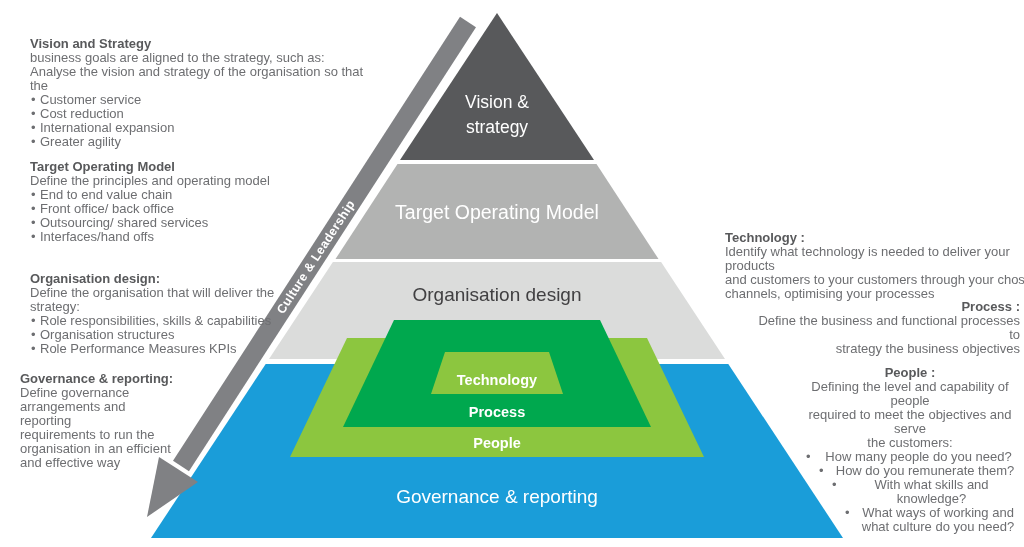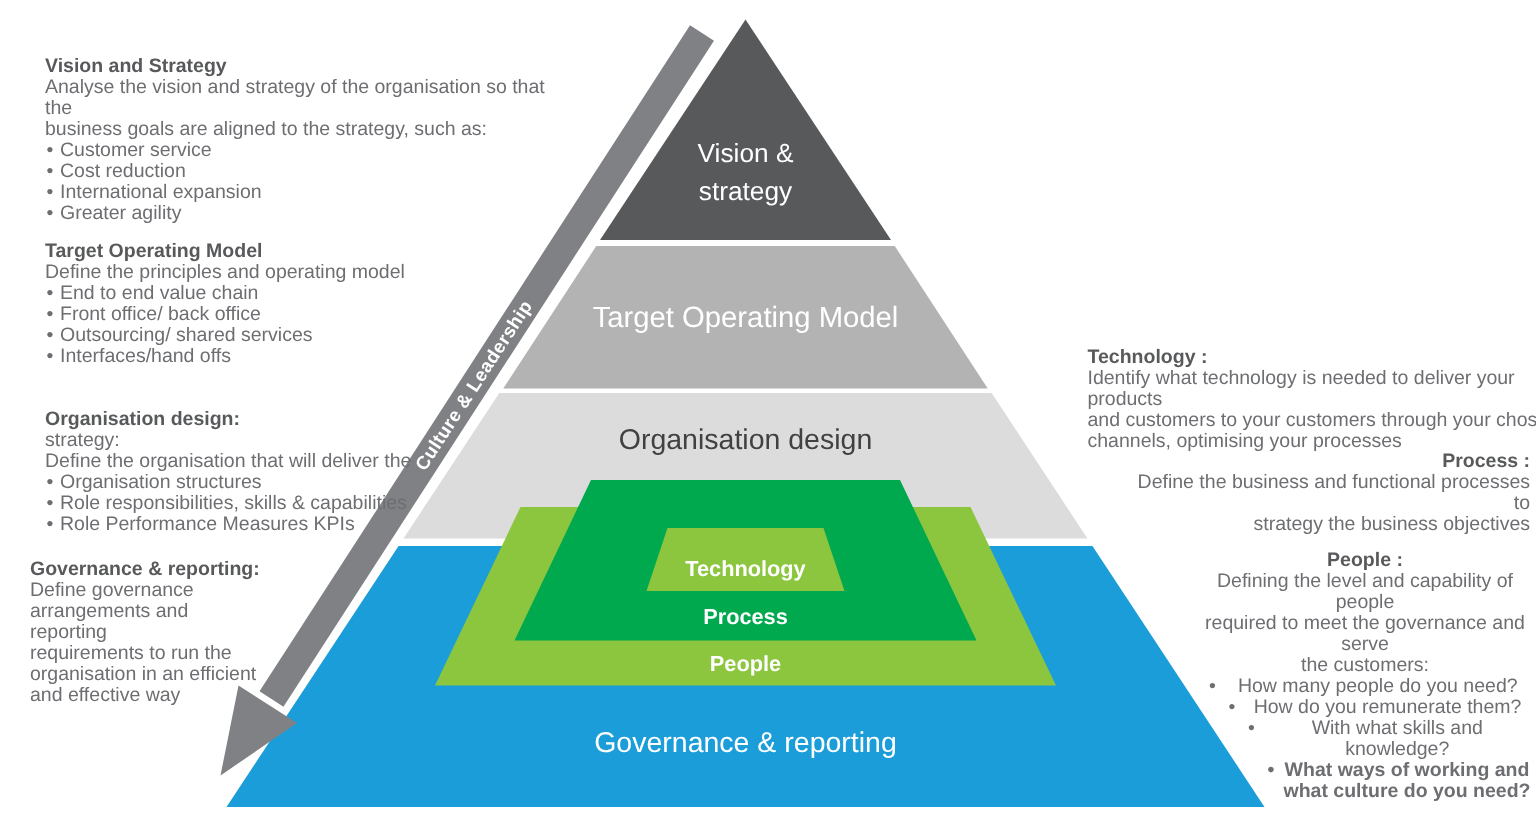--- a/index.html
+++ b/index.html
@@ -16,21 +16,21 @@
   .lbl-nested{fill:#ffffff;font-size:14.5px;font-weight:bold;}
   .lbl-arrow{fill:#ffffff;font-size:12.5px;font-weight:bold;letter-spacing:.3px;}
   .note{position:absolute;color:#6d6e71;font-size:13px;line-height:14px;}
   .note-title{font-weight:bold;color:#58595b;}
   .note ul{margin:0;padding:0;list-style:none;}
   .note li{position:relative;padding-left:10px;}
   .note li::before{content:"\2022";position:absolute;left:1px;}
   .people-bullets li:nth-child(1){margin-left:7px;}
   .people-bullets li:nth-child(2){margin-left:20px;}
   .people-bullets li:nth-child(3){margin-left:33px;}
-  .people-bullets li:nth-child(4){margin-left:46px;font-weight:bold;}
+  .people-bullets li:nth-child(4){margin-left:46px;}
 </style>
 </head>
 <body>
 
 <div class="stage">
 
   <svg width="1024" height="547" viewBox="0 0 1024 547">
 
     <polygon points="497,13 594,160 400,160" fill="#58595b"></polygon>
     <polygon points="397.5,164 596.5,164 658.5,259 335.5,259" fill="#b2b3b2"></polygon>
@@ -51,22 +51,22 @@
     <text class="lbl-org" x="497" y="294">Organisation design</text>
     <text class="lbl-gov" x="497" y="496">Governance &amp; reporting</text>
 
     <text class="lbl-nested" x="497" y="380">Technology</text>
     <text class="lbl-nested" x="497" y="412">Process</text>
     <text class="lbl-nested" x="497" y="443">People</text>
   </svg>
 
   <div class="note" style="left:30px;top:37px;width:350px;">
     <div class="note-title">Vision and Strategy</div>
+    <div>business goals are aligned to the strategy, such as:</div>
     <div>Analyse the vision and strategy of the organisation so that the</div>
-    <div>business goals are aligned to the strategy, such as:</div>
     <ul>
       <li>Customer service</li>
       <li>Cost reduction</li>
       <li>International expansion</li>
       <li>Greater agility</li>
     </ul>
   </div>
 
   <div class="note" style="left:30px;top:160px;width:280px;">
     <div class="note-title">Target Operating Model</div>
@@ -74,25 +74,25 @@
     <ul>
       <li>End to end value chain</li>
       <li>Front office/ back office</li>
       <li>Outsourcing/ shared services</li>
       <li>Interfaces/hand offs</li>
     </ul>
   </div>
 
   <div class="note" style="left:30px;top:272px;width:265px;">
     <div class="note-title">Organisation design:</div>
+    <div>Define the organisation that will deliver the</div>
     <div>strategy:</div>
-    <div>Define the organisation that will deliver the</div>
     <ul>
+      <li>Role responsibilities, skills &amp; capabilities</li>
       <li>Organisation structures</li>
-      <li>Role responsibilities, skills &amp; capabilities</li>
       <li>Role Performance Measures KPIs</li>
     </ul>
   </div>
 
   <div class="note" style="left:20px;top:372px;width:160px;">
     <div class="note-title">Governance &amp; reporting:</div>
     <div>Define governance</div>
     <div>arrangements and reporting</div>
     <div>requirements to run the</div>
     <div>organisation in an efficient</div>
@@ -108,21 +108,21 @@
 
   <div class="note" style="left:750px;top:300px;width:270px;text-align:right;">
     <div class="note-title">Process :</div>
     <div>Define the business and functional processes to</div>
     <div>strategy the business objectives</div>
   </div>
 
   <div class="note" style="left:798px;top:366px;width:224px;text-align:center;">
     <div class="note-title">People :</div>
     <div>Defining the level and capability of people</div>
-    <div>required to meet the governance and serve</div>
+    <div>required to meet the objectives and serve</div>
     <div>the customers:</div>
     <ul class="people-bullets">
       <li>How many people do you need?</li>
       <li>How do you remunerate them?</li>
       <li>With what skills and knowledge?</li>
       <li>What ways of working and what culture do you need?</li>
     </ul>
   </div>
 
 </div>

